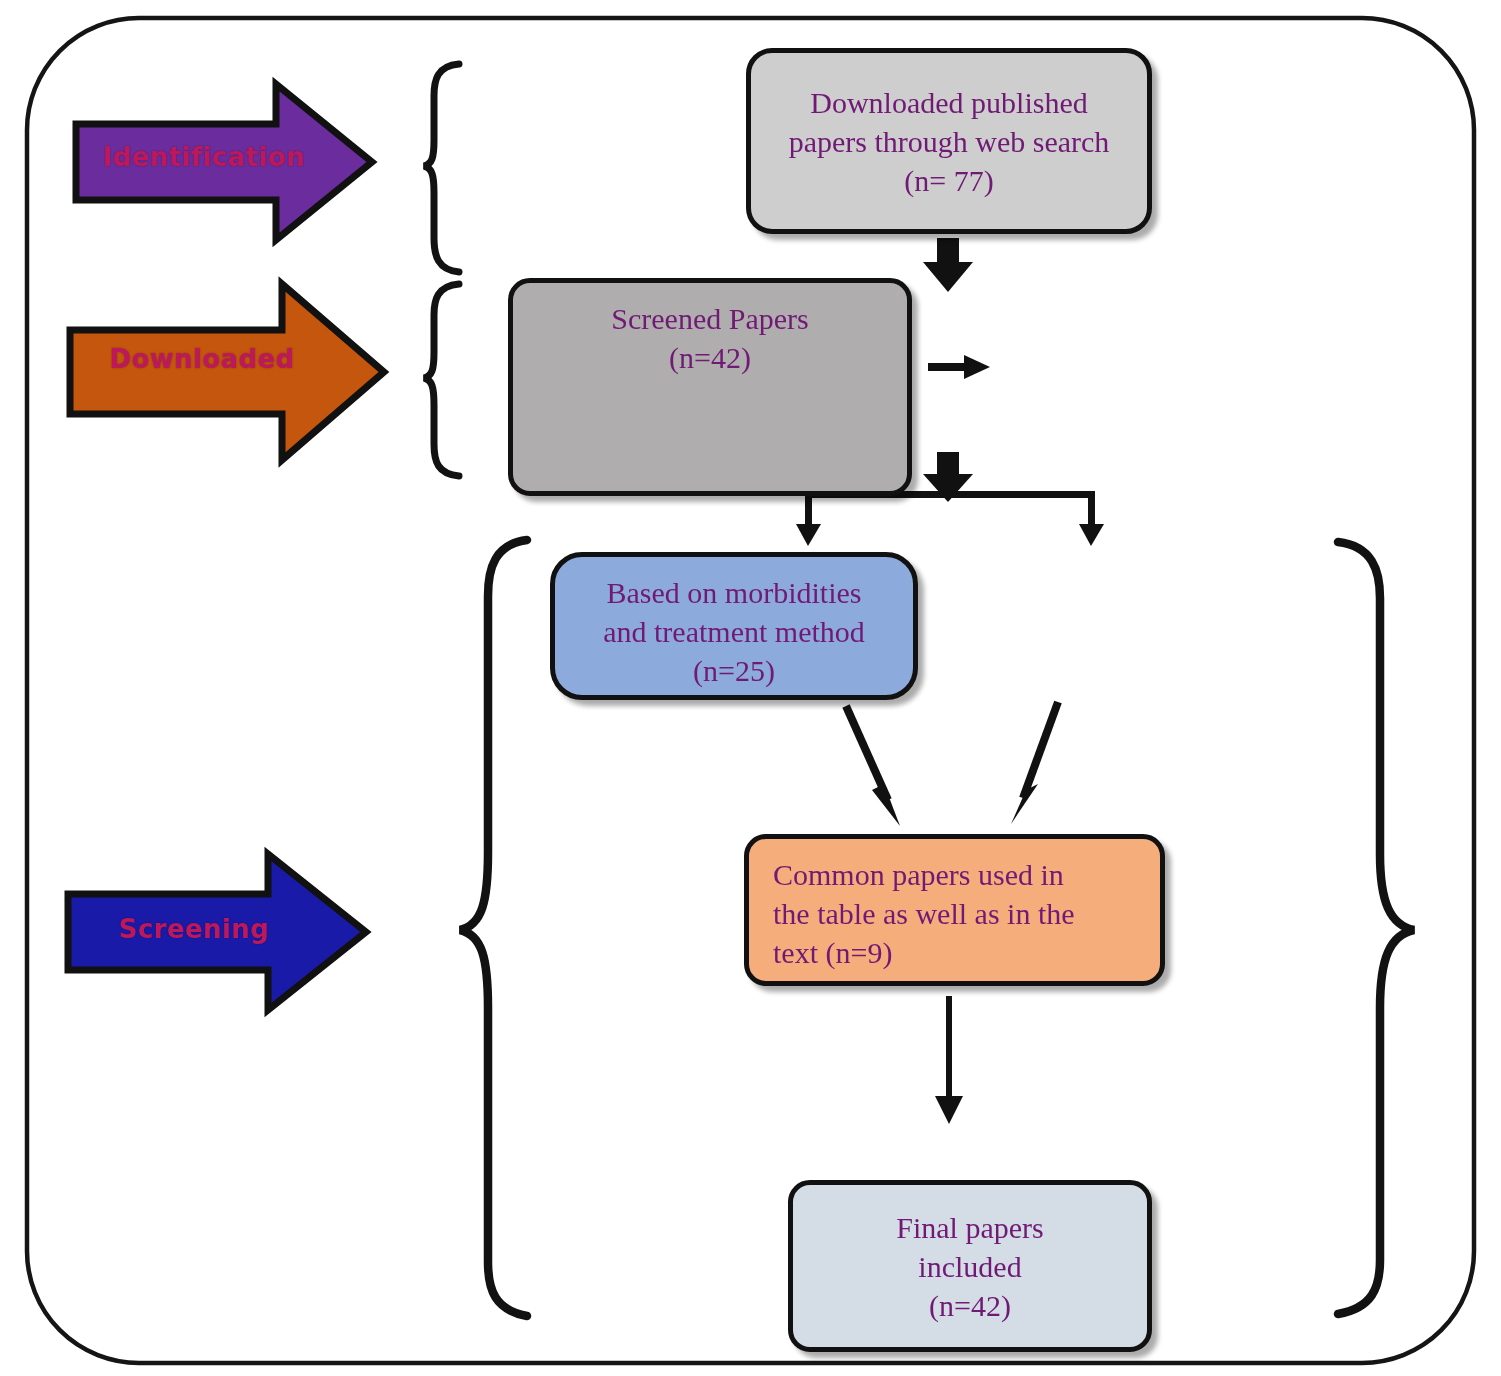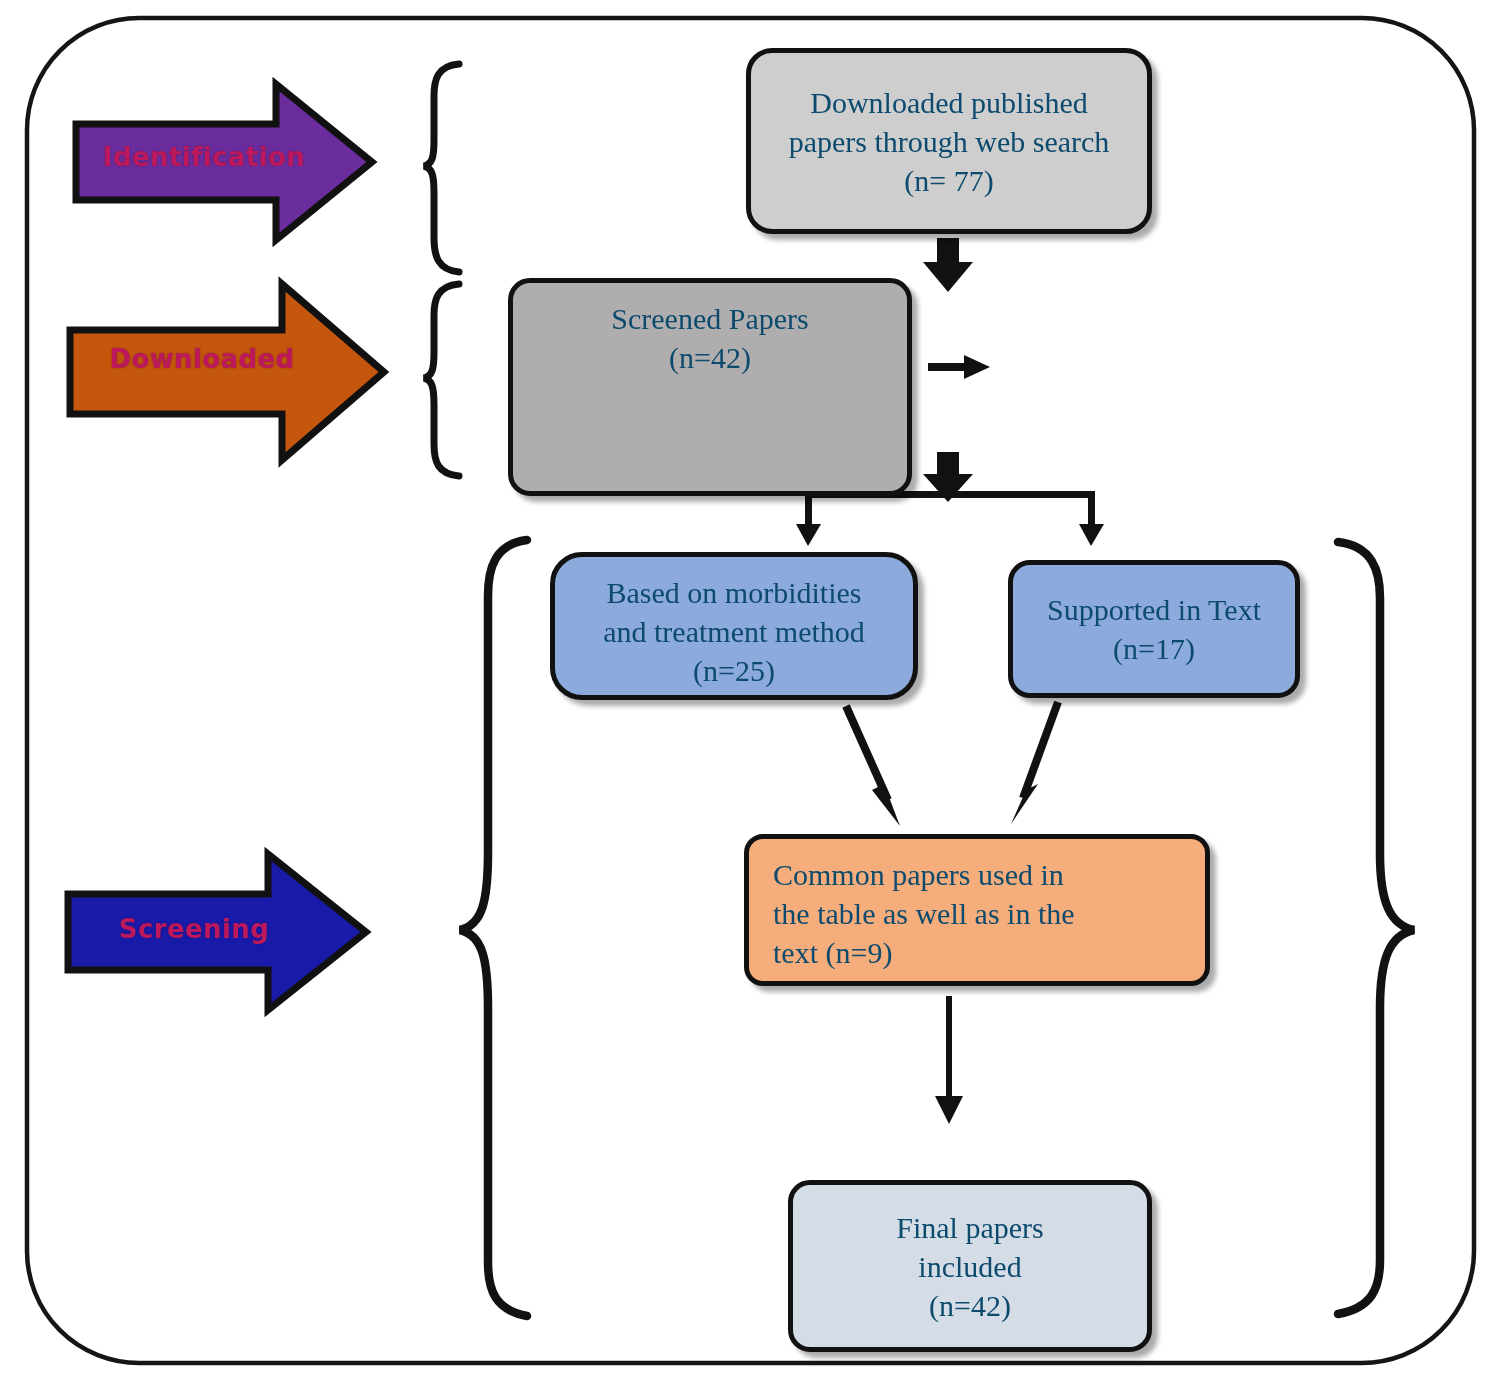--- a/index.html
+++ b/index.html
@@ -30,21 +30,21 @@
   
   .pbox {
     position: absolute;
     box-sizing: border-box;
     border: 5px solid #111111;
     border-radius: 22px;
     display: flex;
     align-items: center;
     justify-content: center;
     text-align: center;
-    color: #0c4a6e;
+    color: #701a75;
     font-size: 30px;
     line-height: 1.30;
     box-shadow: 6px 6px 5px rgba(0,0,0,0.33);
     padding: 4px 12px;
     white-space: pre-line;
   }
   .pbox.top-align {
     align-items: flex-start;
     padding-top: 16px;
   }
@@ -78,23 +78,22 @@
     background: #8CAADC;
     border-radius: 32px;
   }
   #box-supported {
     left: 1008px; top: 560px;
     width: 292px; height: 138px;
     background: #8CAADC;
   }
   #box-common {
     left: 744px;  top: 834px;
-    width: 466px; height: 152px;
+    width: 421px; height: 152px;
     background: #F4AD7B;
-    border-radius: 19px;
   }
   #box-final {
     left: 788px;  top: 1180px;
     width: 364px; height: 172px;
     background: #D4DCE6;
   }
 
   
   .stage-arrow {
     position: absolute;
@@ -236,22 +235,20 @@
 (n= 77)</div>
 
   <div class="pbox top-align" id="box-screened">Screened Papers
 (n=42)</div>
 
 
   <div class="pbox top-align" id="box-morbidities">Based on morbidities
 and treatment method
 (n=25)</div>
 
-  <div class="pbox" id="box-supported">Supported in Text
-(n=17)</div>
 
   <div class="pbox left-align" id="box-common">Common papers used in
 the table as well as in the
 text        (n=9)</div>
 
   <div class="pbox" id="box-final">Final papers
 included
 (n=42)</div>
 
 </div>

